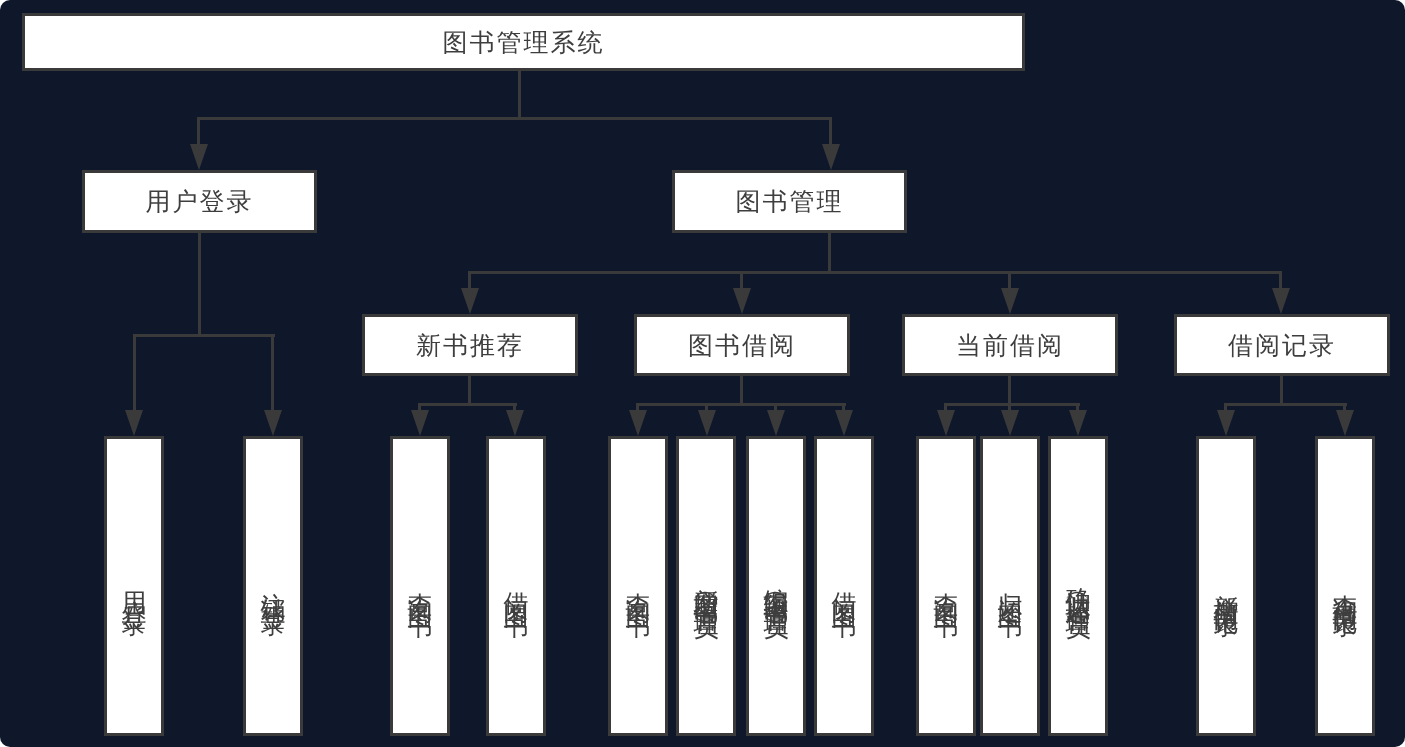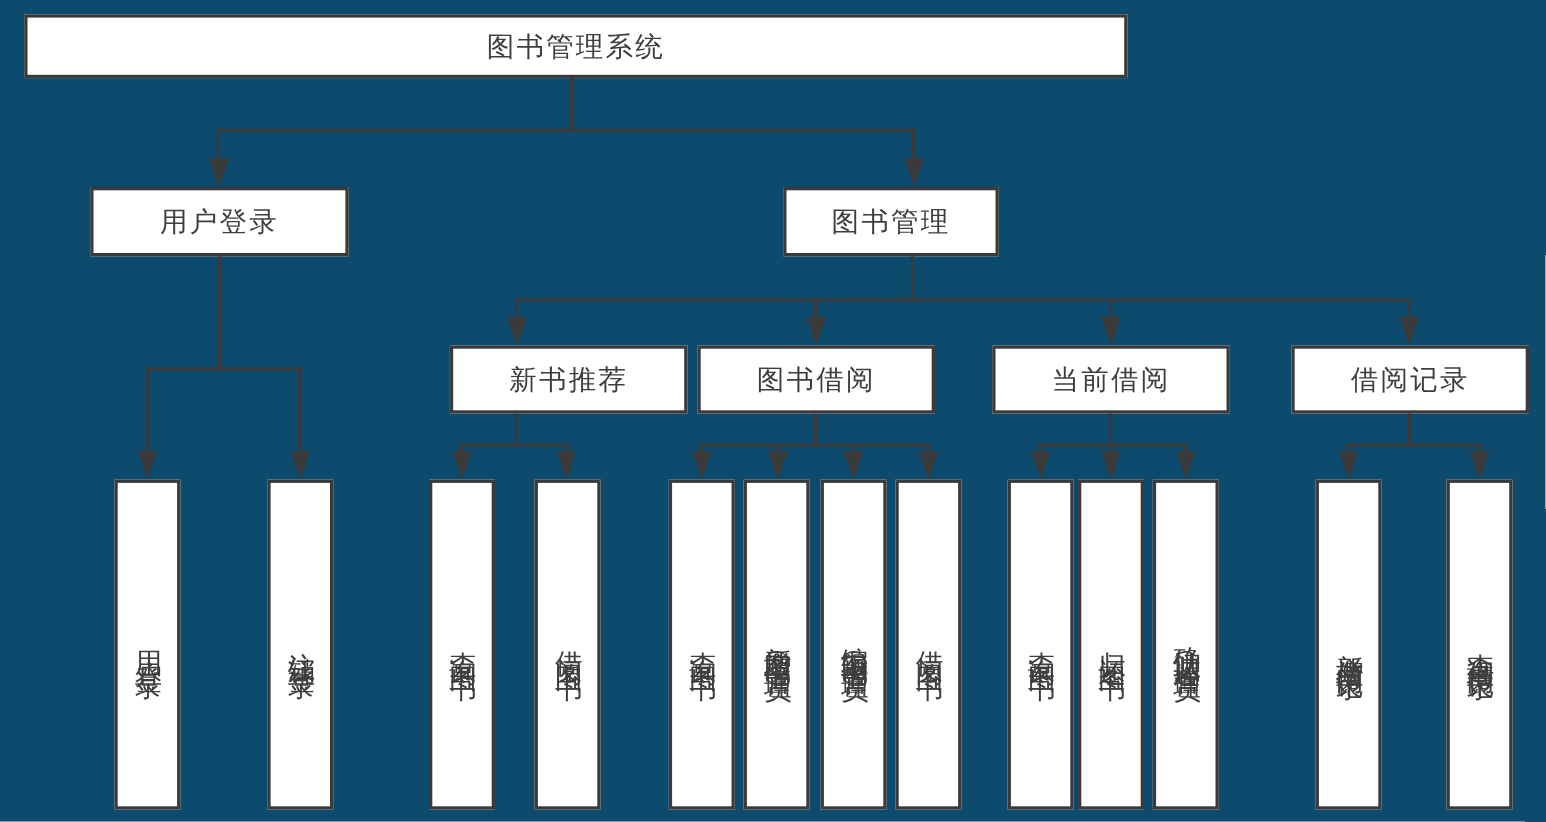--- a/index.html
+++ b/index.html
@@ -1,18 +1,18 @@
 <!DOCTYPE html>
 <html><head>
 <meta charset="utf-8">
 <style>
   html,body{margin:0;padding:0;background:#ffffff;}
   #canvas{
-    position:relative;width:1405px;height:747px;background:#0c4a6e;overflow:hidden;
-    font-family:"Liberation Sans","DejaVu Sans",sans-serif;color:#3e3e3e;
+    position:relative;width:1405px;height:747px;background:#0f172a;overflow:hidden;
+    font-family:"Liberation Sans","DejaVu Sans",sans-serif;color:#3e3e3e;border-radius:10px;
   }
   .box{
     position:absolute;box-sizing:border-box;border:3px solid #3a3a3a;background:#ffffff;
     display:flex;align-items:center;justify-content:center;
     font-size:25px;letter-spacing:2px;color:#3e3e3e;
   }
   .leaf{
     position:absolute;box-sizing:border-box;border:3px solid #3a3a3a;background:#ffffff;
     width:60px;top:436px;height:300px;
     display:flex;align-items:center;justify-content:center;
@@ -48,21 +48,21 @@
   <div class="vl" style="left:518px;top:71px;height:48px;"></div>
   <div class="hl" style="left:197px;top:117px;width:635px;"></div>
   <div class="vl" style="left:197px;top:117px;height:32px;"></div>
   <div class="ar" style="left:190px;top:144px;"></div>
   <div class="vl" style="left:829px;top:117px;height:32px;"></div>
   <div class="ar" style="left:822px;top:144px;"></div>
 
   <div class="box" style="left:82px;top:170px;width:235px;height:63px;">
     <span>用户登录</span>
   </div>
-  <div class="box" style="left:712px;top:170px;width:196px;height:63px;">
+  <div class="box" style="left:672px;top:170px;width:235px;height:63px;">
     <span>图书管理</span>
   </div>
 
   <div class="vl" style="left:198px;top:233px;height:104px;"></div>
   <div class="hl" style="left:133px;top:334px;width:142px;"></div>
   <div class="vl" style="left:133px;top:334px;height:78px;"></div>
   <div class="ar" style="left:125px;top:410px;"></div>
   <div class="vl" style="left:271px;top:334px;height:78px;"></div>
   <div class="ar" style="left:264px;top:410px;"></div>
 
@@ -70,21 +70,21 @@
   <div class="hl" style="left:468px;top:271px;width:814px;"></div>
   <div class="vl" style="left:468px;top:271px;height:20px;"></div>
   <div class="ar" style="left:461px;top:288px;"></div>
   <div class="vl" style="left:740px;top:271px;height:20px;"></div>
   <div class="ar" style="left:733px;top:288px;"></div>
   <div class="vl" style="left:1008px;top:271px;height:20px;"></div>
   <div class="ar" style="left:1001px;top:288px;"></div>
   <div class="vl" style="left:1279px;top:271px;height:20px;"></div>
   <div class="ar" style="left:1272px;top:288px;"></div>
 
-  <div class="box" style="left:362px;top:314px;width:216px;height:62px;margin-left:47px;">
+  <div class="box" style="left:362px;top:314px;width:216px;height:62px;">
     <span>新书推荐</span>
   </div>
   <div class="box" style="left:634px;top:314px;width:216px;height:62px;">
     <span>图书借阅</span>
   </div>
   <div class="box" style="left:902px;top:314px;width:216px;height:62px;">
     <span>当前借阅</span>
   </div>
   <div class="box" style="left:1174px;top:314px;width:216px;height:62px;font-family:Liberation Serif, serif;">
     <span>借阅记录</span>

